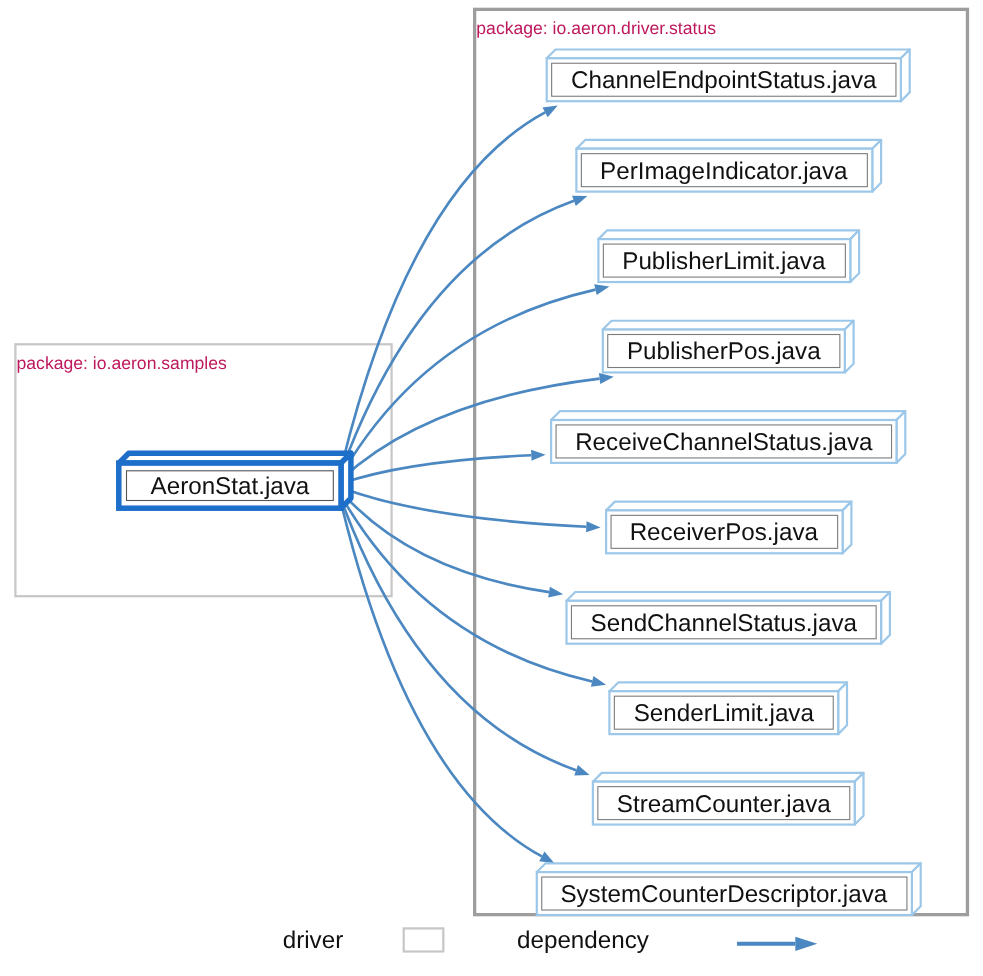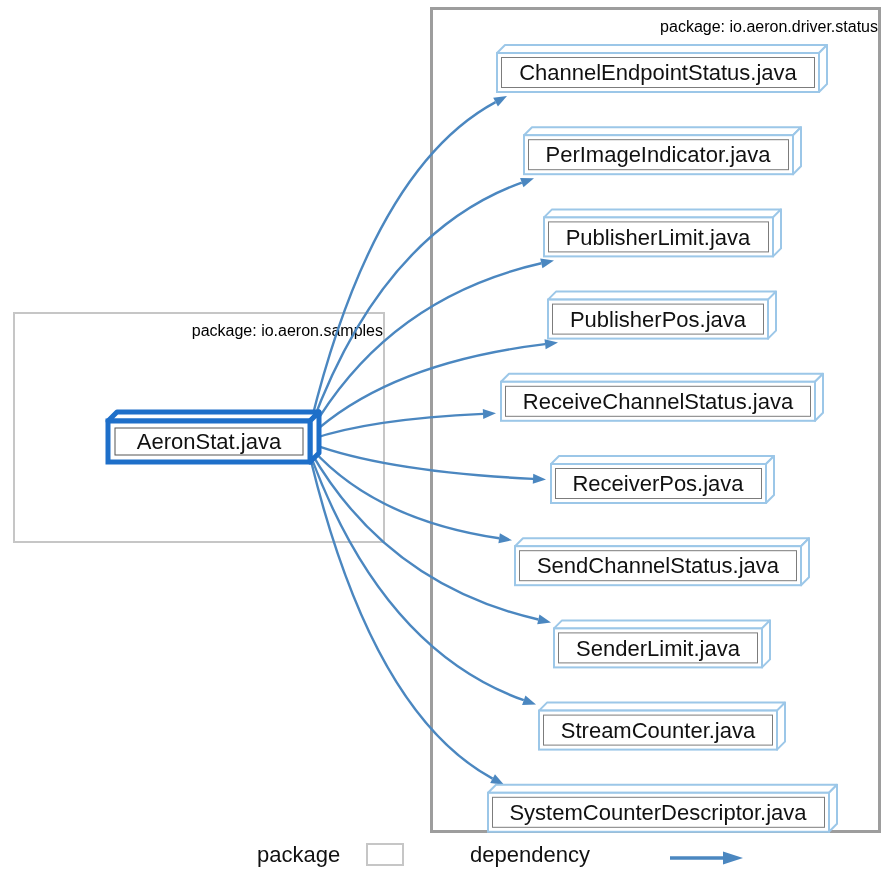--- a/index.html
+++ b/index.html
@@ -13,34 +13,33 @@
     position: relative;
     width: 894px; height: 887px;
     background: #ffffff;
   }
   .pkg-box {
     position: absolute;
     background: #ffffff;
     box-sizing: border-box;
   }
   .pkg-box.left {
-    left: 13px; top: 312px; width: 372px; height: 231px;
+    left: 13px; top: 312px; width: 344px; height: 231px;
     border: 2px solid var(--pkg-border-left, #c6c6c6);
   }
   .pkg-box.right {
     left: 430px; top: 7px; width: 451px; height: 826px;
     border: 3px solid var(--pkg-border-right, #9d9d9d);
   }
   .pkg-title {
     margin-top: 8px;
-    text-align: right;
+    text-align: left;
     font-size: 16px;
-    color: #000000;
+    color: #be185d;
     white-space: nowrap;
-    margin-left: 36px;
   }
   svg.diagram-layer {
     position: absolute;
     left: 0; top: 0;
     width: 894px; height: 887px;
   }
   svg text {
     font-family: "Liberation Sans", sans-serif;
     fill: #111111;
   }
@@ -196,21 +195,21 @@
         <g>
           <path d="M 108,421 L 117,412 L 319,412 L 310,421 Z" fill="#ffffff" stroke="#1e6fc9" stroke-width="5" stroke-linejoin="round"></path>
           <path d="M 310,462 L 310,421 L 319,412 L 319,453 Z" fill="#ffffff" stroke="#1e6fc9" stroke-width="5" stroke-linejoin="round"></path>
           <rect x="108" y="421" width="202" height="41" fill="#ffffff" stroke="#1e6fc9" stroke-width="5"></rect>
           <rect x="115" y="428" width="188" height="27" fill="none" stroke="#555555" stroke-width="1"></rect>
           <text x="209" y="449.2" text-anchor="middle" font-size="22">AeronStat.java</text>
         </g>
       </g>
     </svg>
 
-  <div class="legend-label legend-package-label">package</div>
+  <div class="legend-label legend-package-label">driver</div>
 
   <div class="legend-swatch"></div>
 
   <div class="legend-label legend-dependency-label">dependency</div>
 
   <svg class="legend-arrow-svg" viewBox="0 0 82 18">
     <line id="legend-arrow-line" x1="4" y1="9" x2="57" y2="9" stroke-width="3.6" stroke="#4b87c0"></line>
     <polygon id="legend-arrow-head" points="57,2.5 77,9 57,15.5" fill="#4b87c0"></polygon>
   </svg>
 

